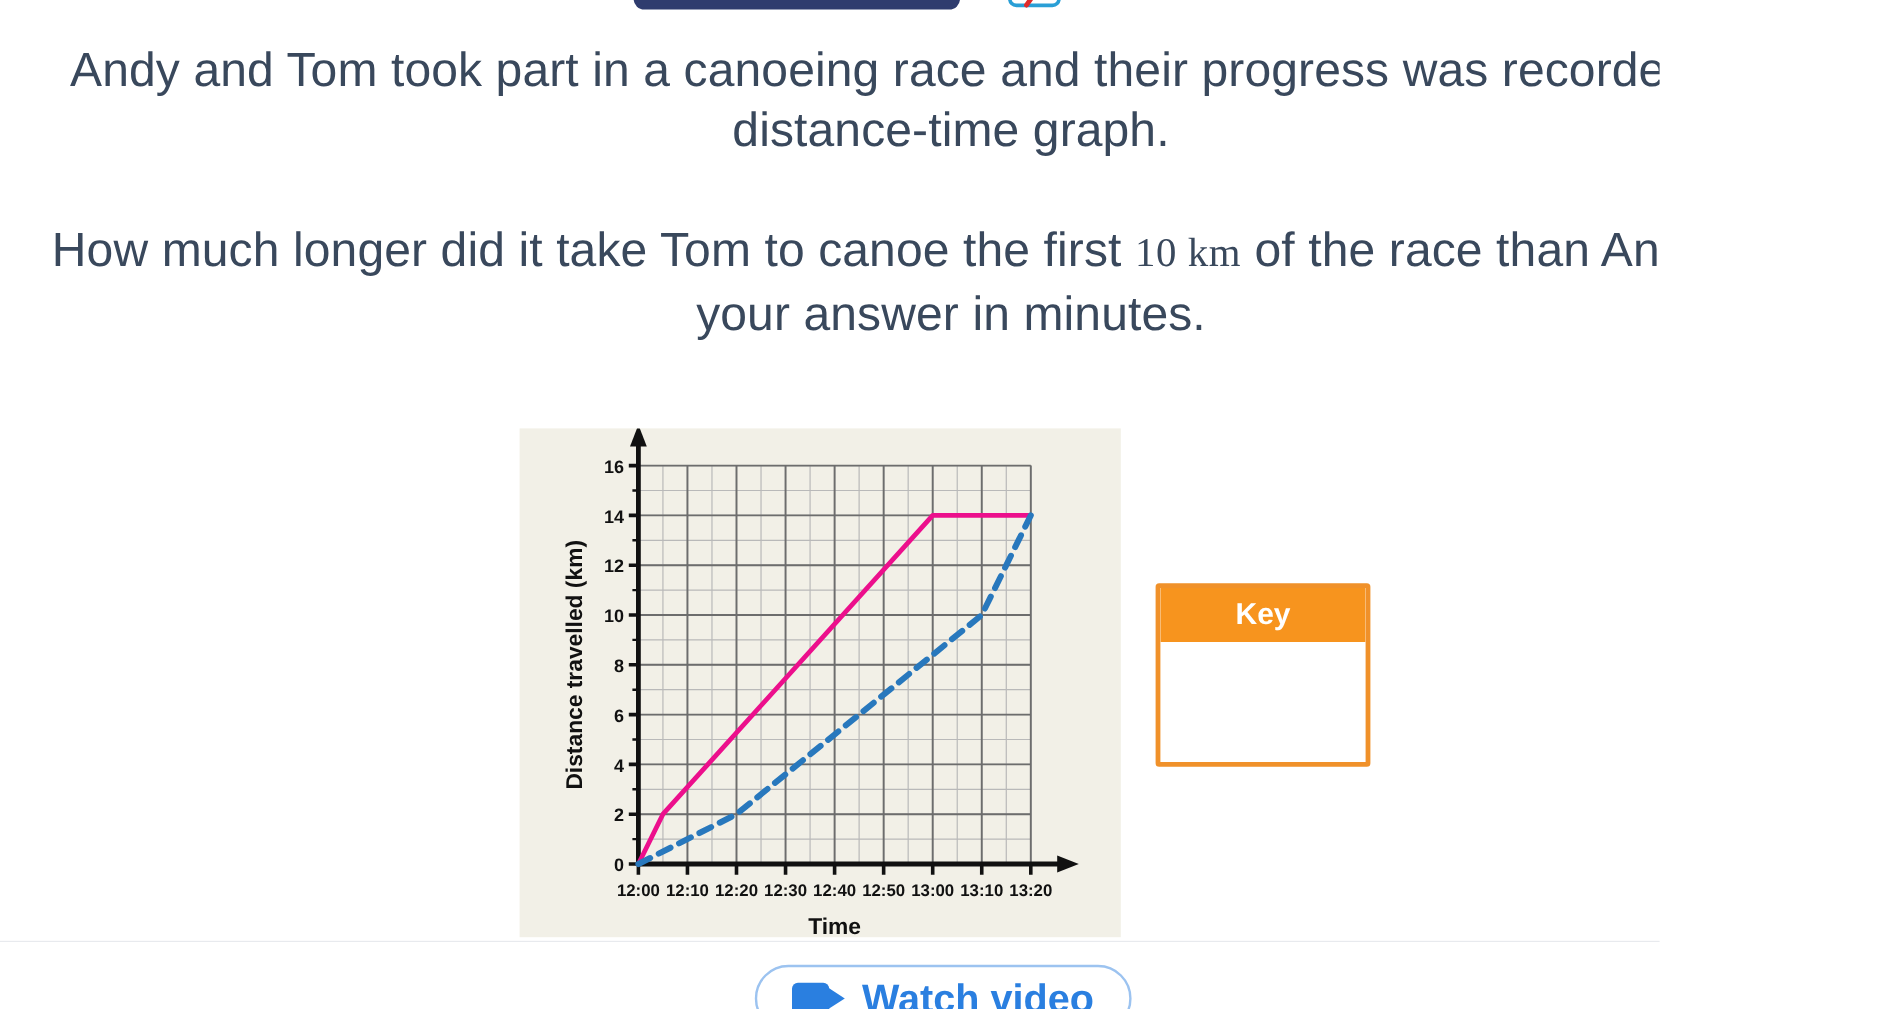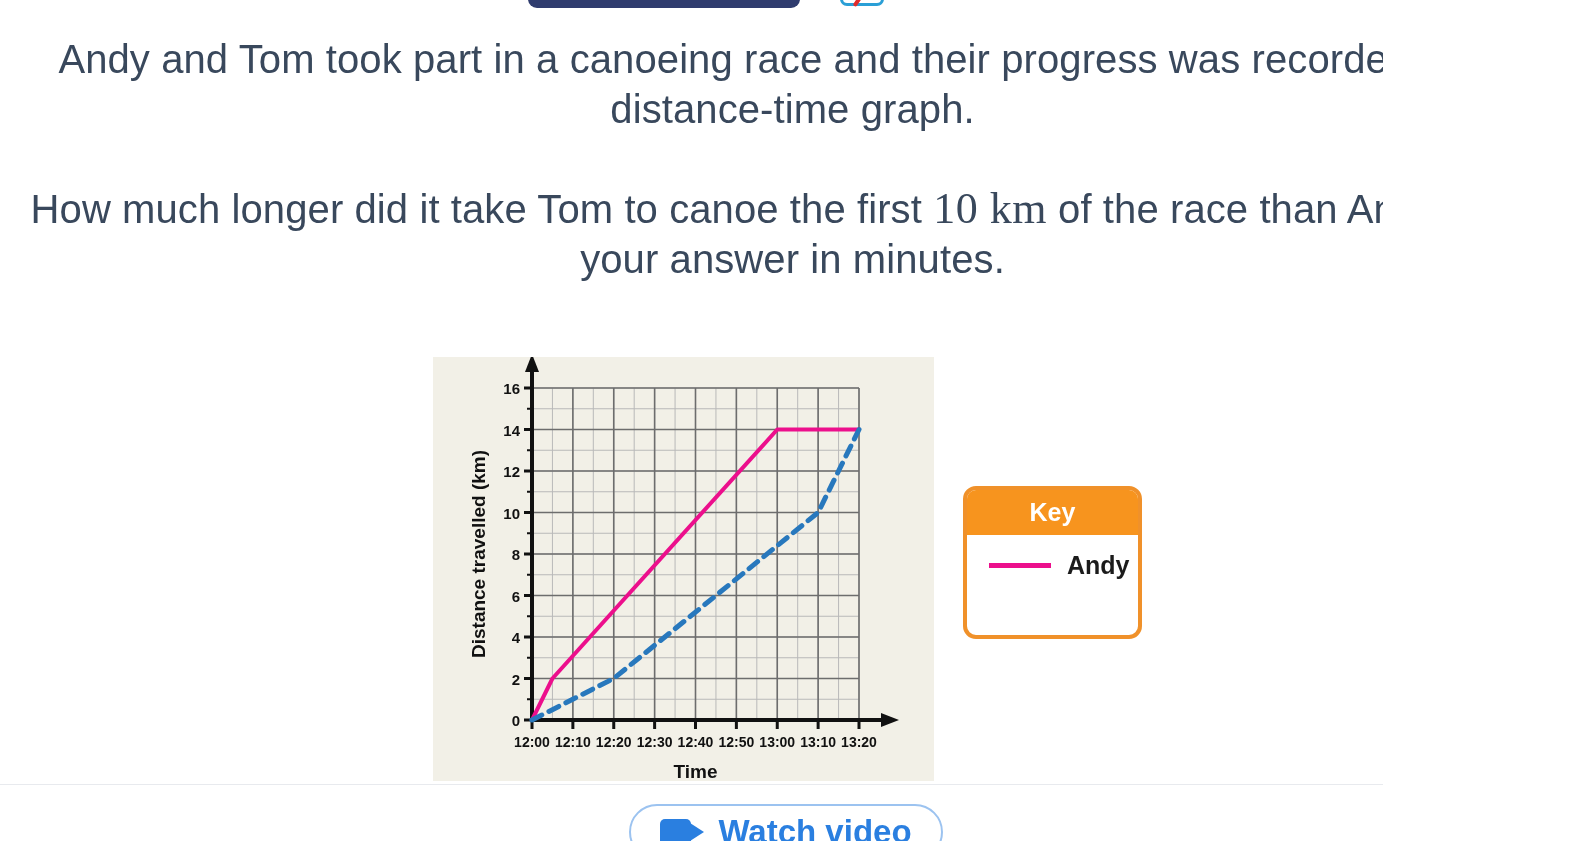--- a/index.html
+++ b/index.html
@@ -40,32 +40,32 @@
   .question {
     position: absolute; left: 0px; top: 34px; width: 1585px;
     text-align: center; color: #39485c;
     font-size: 40px; line-height: 50px; font-weight: 400;
     letter-spacing: 0.1px;
   }
   .q-para { padding: 0 24px; }
   .q-gap { height: 50px; }
   .mathunit {
     font-family: "Liberation Serif", serif;
-    font-size: 44px;
+    font-size: 34px;
     letter-spacing: 0.5px;
   }
 
   
   .figure-panel {
     position: absolute; left: 433px; top: 357px; width: 501px; height: 424px;
     background: #f2f0e7;
   }
   .key-box {
     position: absolute; left: 963px; top: 486px; width: 179px; height: 153px;
-    border: 4px solid #f0912a; border-radius: 13px; background: #ffffff;
+    border: 4px solid #f0912a; border-radius: 3px; background: #ffffff;
     overflow: hidden;
     text-align: right;
   }
   .key-head {
     height: 45px; background: #f7941e; color: #fff;
     display: flex; align-items: center; justify-content: center;
     font-size: 25px; font-weight: 700;
   }
   .key-rows { padding: 8px 0 0 0; }
   .key-row { display: flex; align-items: center; height: 44px; padding-left: 22px; gap: 16px; }
@@ -222,24 +222,20 @@
         <text x="262.5" y="421" text-anchor="middle" font-family="&quot;Liberation Sans&quot;, sans-serif" font-size="19" font-weight="700" fill="#111">Time</text>
         <text x="0" y="0" text-anchor="middle" font-family="&quot;Liberation Sans&quot;, sans-serif" font-size="19" font-weight="700" fill="#111" transform="translate(52,197) rotate(-90)">Distance travelled (km)</text>
         <path d="M99 363 L119.4375 321.5 L344.25 72.5 L426 72.5" fill="none" stroke="#ec0f8c" stroke-width="4" stroke-linecap="round" stroke-linejoin="round"></path>
         <path d="M99 363 L180.75 321.5 L385.125 155.5 L426 72.5" fill="none" stroke="#2878bd" stroke-width="5" stroke-linecap="round" stroke-linejoin="round" stroke-dasharray="11 8"></path>
       </svg>
   </div>
 
   <div class="key-box">
     <div class="key-head">Key</div>
     <div class="key-rows">
-      <div class="key-row">
-        <span class="swatch solid"></span>
-        <span class="key-label">Andy</span>
-      </div>
     </div>
   </div>
 
   <div class="divider"></div>
   <div class="watch-btn">
     <span class="video-icon">
       <span class="rect"></span>
         <span class="tri"></span>
     </span>
     <span>Watch video</span>

